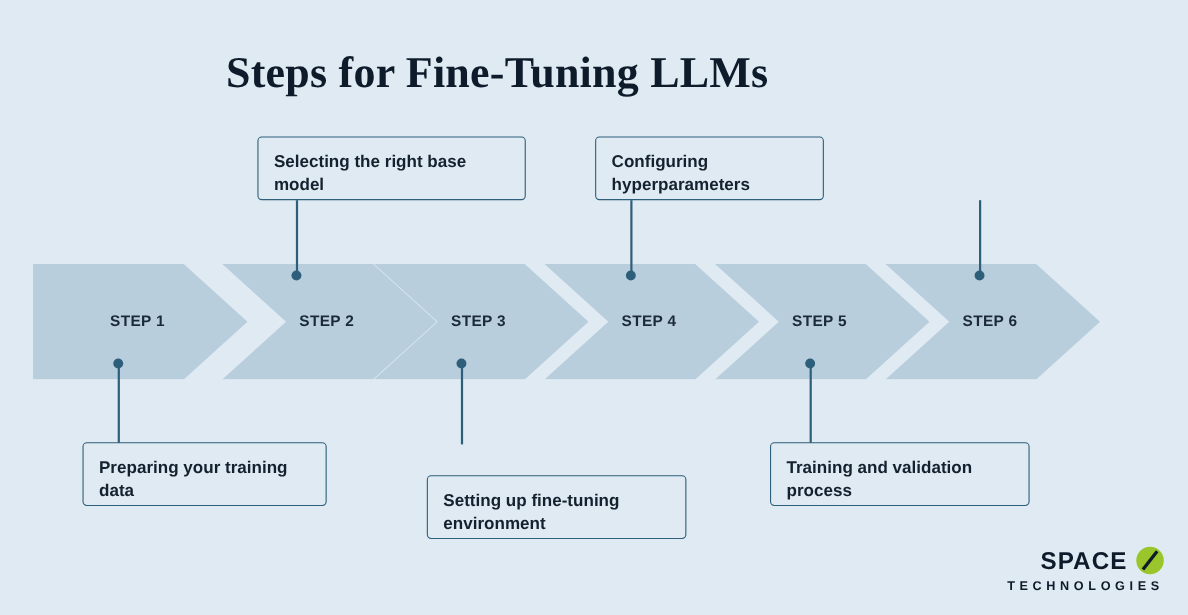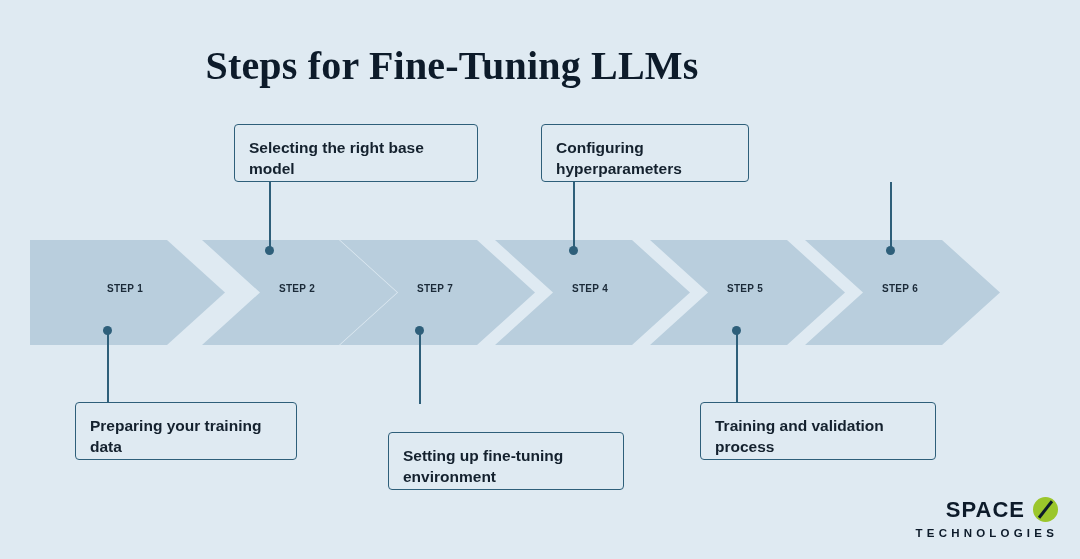--- a/index.html
+++ b/index.html
@@ -50,21 +50,21 @@
   }
   .chev.first {
     clip-path: polygon(0 0, 137px 0, 195px 52.5px, 137px 105px, 0 105px, 0 105px);
   }
   .chev-label {
     position: absolute;
     top: 43px;
     left: 20px;
     width: 150px;
     text-align: center;
-    font-size: 10px;
+    font-size: 14px;
     font-weight: 600;
     color: #1b2a38;
     letter-spacing: 0.3px;
   }
 
   
   .box {
     position: absolute;
     box-sizing: border-box;
     background: #dfeaf2;
@@ -143,21 +143,21 @@
   <div class="title">Steps for Fine-Tuning LLMs</div>
 
   <div class="chevrons">
     <div class="chev first" style="left:0px;">
       <span class="chev-label">STEP 1</span>
     </div>
     <div class="chev" style="left:172px;">
       <span class="chev-label">STEP 2</span>
     </div>
     <div class="chev" style="left:310px;">
-      <span class="chev-label">STEP 7</span>
+      <span class="chev-label">STEP 3</span>
     </div>
     <div class="chev" style="left:465px;">
       <span class="chev-label">STEP 4</span>
     </div>
     <div class="chev" style="left:620px;">
       <span class="chev-label">STEP 5</span>
     </div>
     <div class="chev" style="left:775px;">
       <span class="chev-label">STEP 6</span>
     </div>

